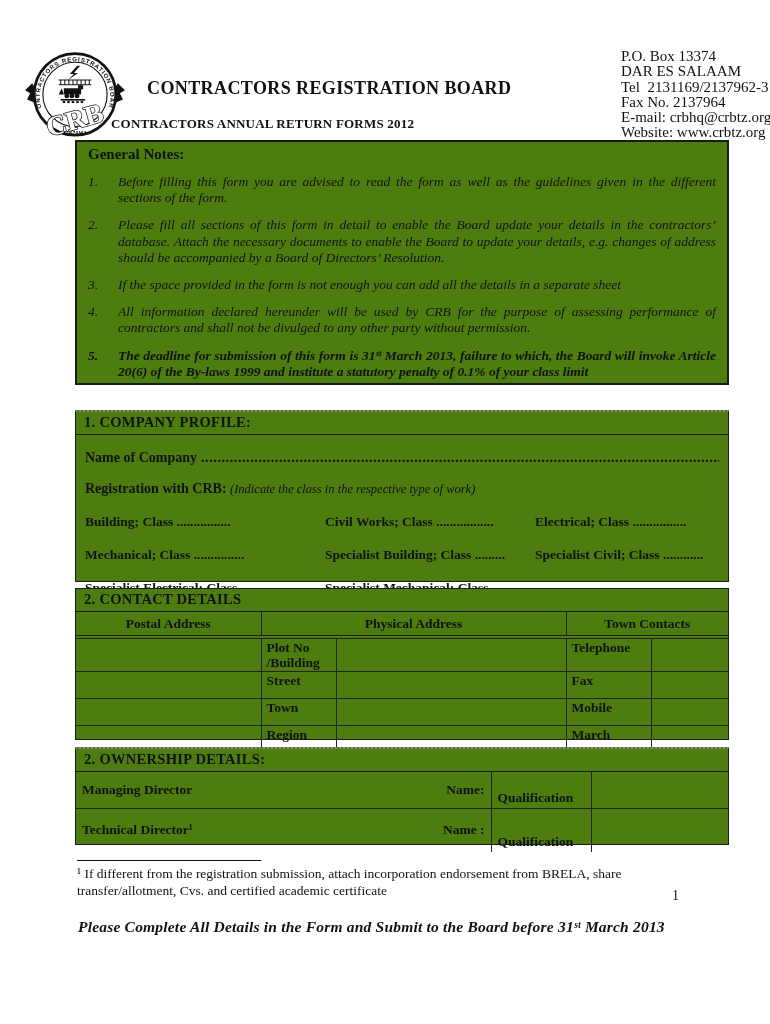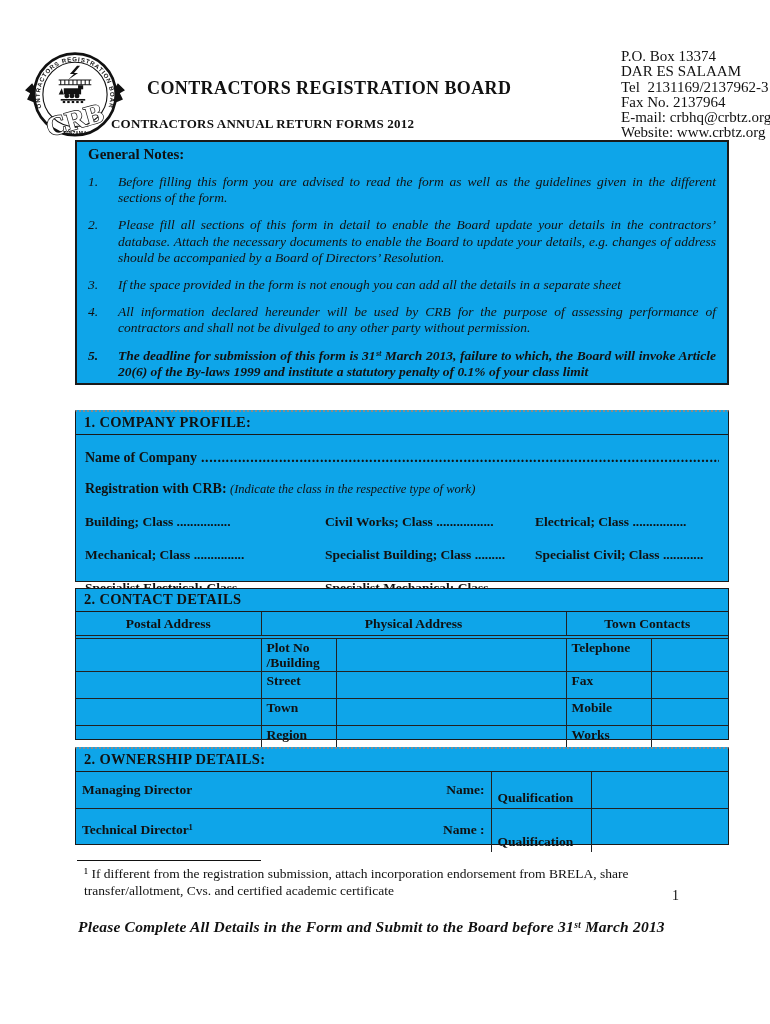--- a/index.html
+++ b/index.html
@@ -7,21 +7,21 @@
   .page { position:relative; width:770px; height:1024px; margin:0 auto; background:#ffffff; overflow:hidden; }
 
   
   .logo { position:absolute; top:46px; left:24px; width:102px; height:108px; }
   .org-title { position:absolute; top:78px; left:147px; font-size:18px; font-weight:bold; letter-spacing:.4px; white-space:nowrap; }
   .form-title { position:absolute; top:116px; left:111px; font-size:13px; font-weight:bold; letter-spacing:.2px; white-space:nowrap; }
   .contact-block { position:absolute; top:49px; left:621px; font-size:15px; line-height:15.3px; }
   .contact-block div { white-space:pre; }
 
   
-  .box { position:absolute; left:75px; width:654px; background:#0ea5e9; }
+  .box { position:absolute; left:75px; width:654px; background:#4d7c0f; }
   .box-title { font-size:14.5px; font-weight:bold; padding:2px 8px 3px 8px; border-bottom:1.6px solid #1a1a1a; letter-spacing:.3px; }
 
   
   .notes-box { top:140px; height:245px; border:2px solid #1a1a1a; padding:4px 11px 0 11px; }
   .notes-title { font-size:15px; font-weight:bold; }
   .note { display:flex; margin-top:11px; font-style:italic; font-size:13.5px; line-height:16.2px; }
   .note .num { width:30px; flex:0 0 30px; }
   .note .txt { flex:1; text-align:justify; }
   .note.em { font-weight:bold; }
 
@@ -58,21 +58,21 @@
   .own td:first-child { border-left:none; }
   .own td:last-child { border-right:none; }
   .own tr:first-child td { border-top:none; }
   .own tr:last-child td { border-bottom:none; }
   .own tr.o1 { height:36px; } .own tr.o2 { height:44px; }
   .role-cell { height:100%; display:flex; flex-direction:row; justify-content:space-between; font-weight:bold; padding:1px 0;gap:12px; }
   .own td.qual { font-weight:bold; vertical-align:bottom; padding-bottom:2px; }
 
   
   .footnote-rule { position:absolute; top:860px; left:77px; width:184px; border-top:1.6px solid #111; }
-  .footnote { position:absolute; top:866px; left:84px; width:588px; font-size:13.5px; line-height:16.5px; font-family:"Liberation Serif","DejaVu Serif",serif; }
+  .footnote { position:absolute; top:866px; left:77px; width:588px; font-size:13.5px; line-height:16.5px; font-family:"Liberation Serif","DejaVu Serif",serif; }
   .page-number { position:absolute; top:888px; left:672px; font-size:14px; }
   .reminder { position:absolute; top:918px; left:78px; font-size:15.5px; font-weight:bold; font-style:italic; letter-spacing:.2px; white-space:nowrap; }
 </style>
 </head>
 <body>
 
 <div class="page">
 
   <div class="logo">
     <svg viewBox="0 0 100 105" width="102" height="108">
@@ -217,21 +217,21 @@
         <td></td>
         <td class="lbl">Town</td>
         <td></td>
         <td class="lbl">Mobile</td>
         <td></td>
       </tr>
       <tr class="r4">
         <td></td>
         <td class="lbl">Region</td>
         <td></td>
-        <td class="lbl">Works</td>
+        <td class="lbl">March</td>
         <td></td>
       </tr>
     </tbody>
       </table>
   </div>
 
   <div class="box own-box">
     <div class="box-title">2. OWNERSHIP DETAILS:</div>
     <table class="own">
       <colgroup>

